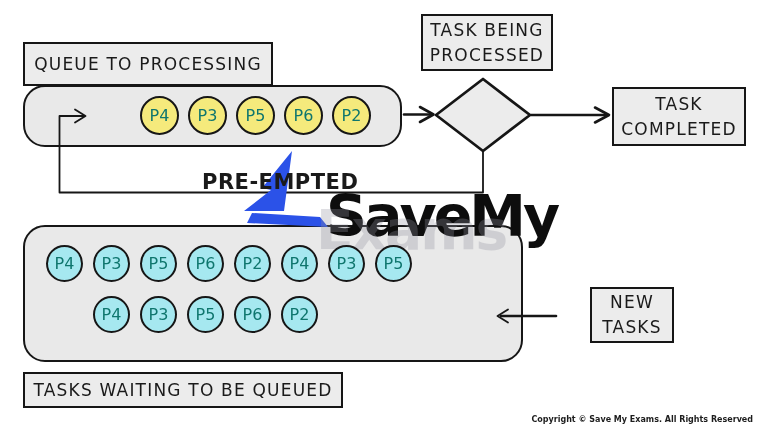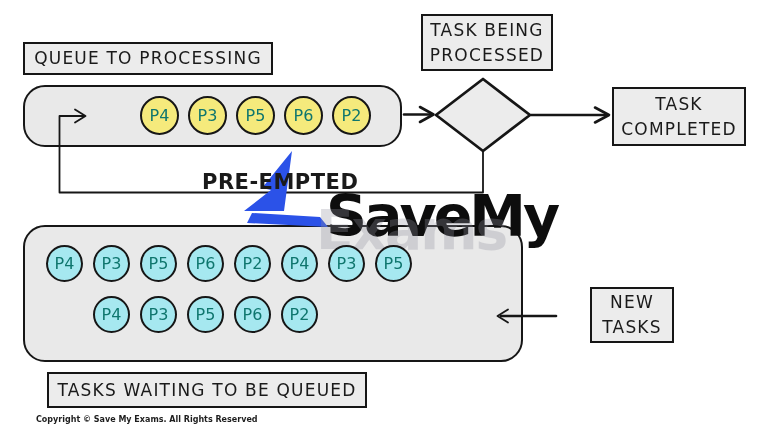--- a/index.html
+++ b/index.html
@@ -15,24 +15,24 @@
   }
   .panel-queue   { left:23px; top:85px;  width:379px; height:62px; }
   .panel-waiting { left:23px; top:225px; width:500px; height:137px; }
 
   .labelbox {
     position:absolute; background:var(--box-fill,#ececec);
     border:2px solid var(--line,#161616); box-sizing:border-box;
     display:flex; align-items:center; justify-content:center; text-align:center;
     font-size:17px; letter-spacing:1.2px; line-height:1.45; z-index:5;
   }
-  .box-queue-label     { left:23px;  top:42px;  width:250px; height:33px; }
+  .box-queue-label     { left:23px;  top:42px;  width:250px; height:44px; }
   .box-processor-label { left:421px; top:14px;  width:132px; height:57px; padding:0 2px; }
   .box-completed-label { left:612px; top:87px;  width:134px; height:59px; padding:0 2px; }
-  .box-waiting-label   { left:23px;  top:372px; width:320px; height:36px;margin-left:24px; }
+  .box-waiting-label   { left:23px;  top:372px; width:320px; height:36px; }
   .box-newtasks-label  { left:558px; top:287px; width:84px;  height:56px;margin-left:32px; }
 
   .chip-row { position:absolute; display:flex; z-index:5; }
   .row-queue    { left:140px; top:96px;  gap:9px; }
   .row-waiting1 { left:46px;  top:245px; gap:10px; }
   .row-waiting2 { left:93px;  top:296px; gap:10px; }
   .chip {
     border-radius:50%; border:2px solid var(--line,#161616); box-sizing:border-box;
     display:flex; align-items:center; justify-content:center; font-size:16px;
     color:#0f766e;
@@ -55,21 +55,21 @@
 
   .wm { position:absolute; font-weight:bold; z-index:4; pointer-events:none; white-space:nowrap; }
   .wm-savemy { left:326px; top:163px; font-size:57px; letter-spacing:-3px; color:#0d0d0d;margin-top:20px; }
   .wm-exams  { left:316px; top:198px; font-size:55px; letter-spacing:-2px; color:rgba(145,145,158,0.30); }
 
   .preempted {
     position:absolute; left:202px; top:170px; width:138px; text-align:center;
     font-size:21px; font-weight:bold; letter-spacing:0.5px; z-index:5; white-space:nowrap;
   }
   .copyright {
-    position:absolute; left:0; right:14px; top:415px; text-align:left;
+    position:absolute; left:0; right:14px; top:415px; text-align:right;
     font-size:8px; font-weight:bold; color:#1d1d1d; z-index:5;margin-left:36px;
   }
 </style>
 </head>
 <body>
 
 <div class="page">
 
   <div class="panel panel-queue"></div>
   <div class="panel panel-waiting"></div>

